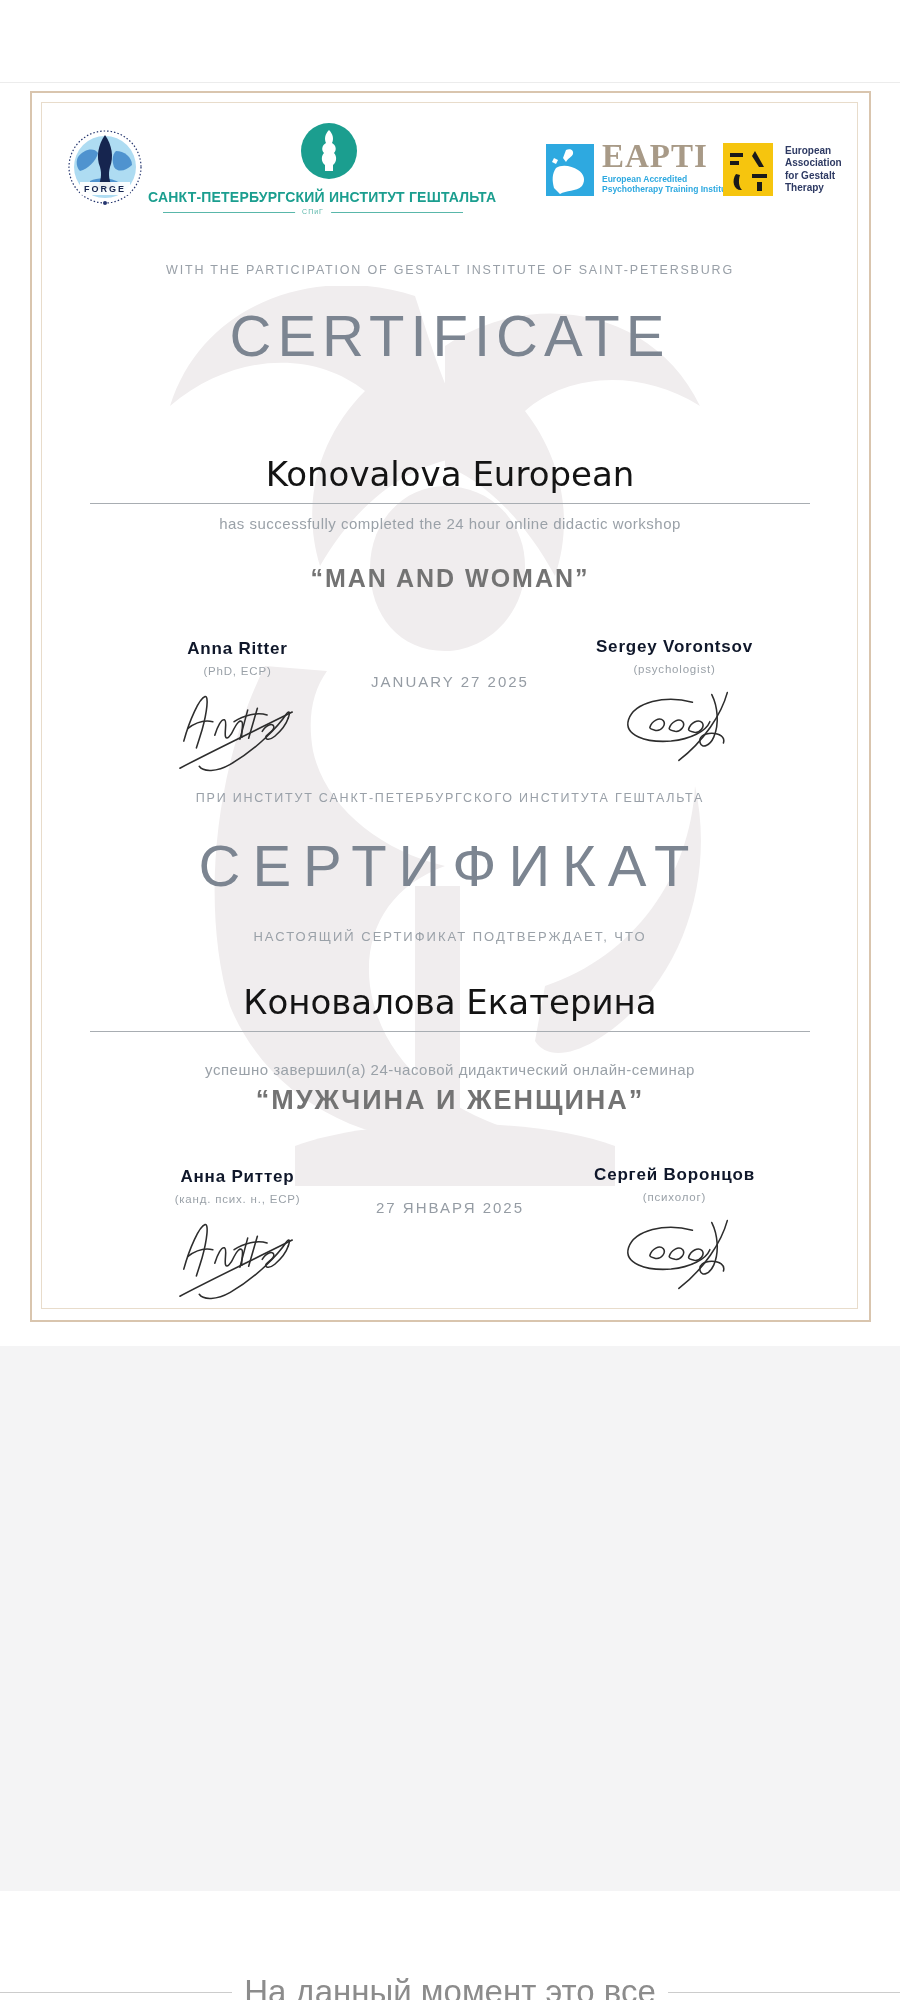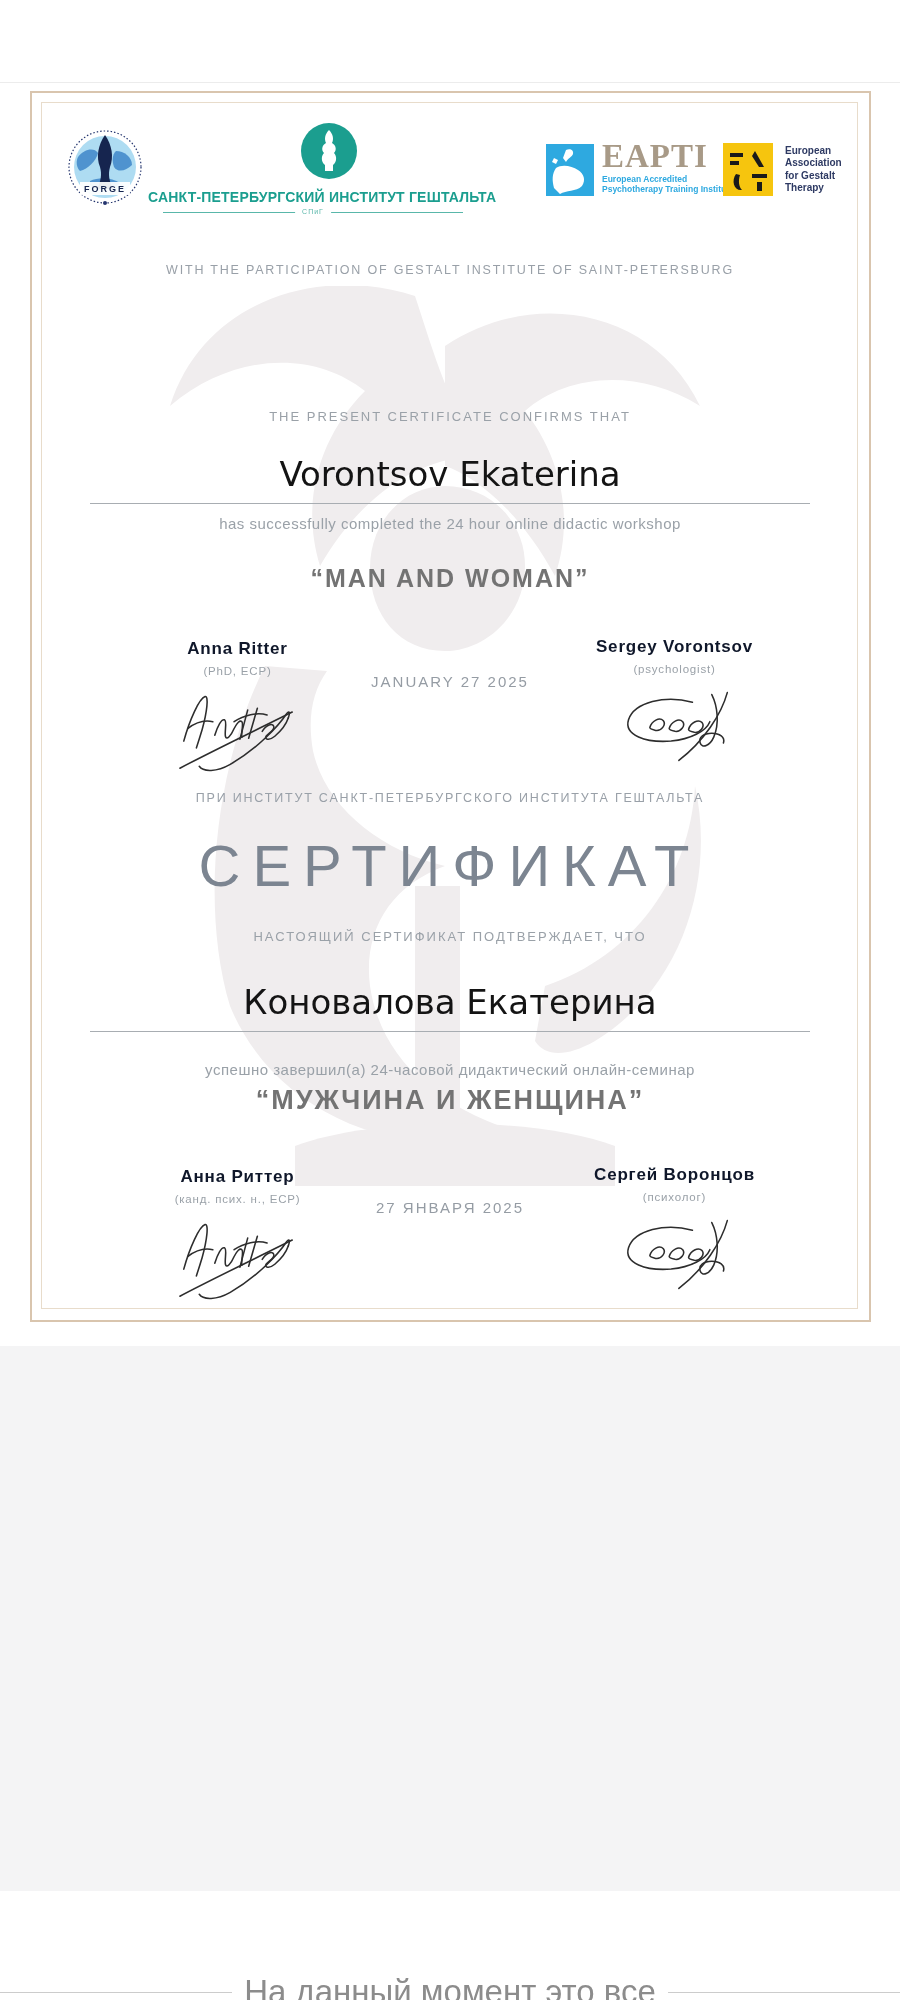--- a/index.html
+++ b/index.html
@@ -162,22 +162,22 @@
       </g>
     </svg>
     <div class="eagt-text">
       <div>European</div>
       <div>Association</div>
       <div>for Gestalt</div>
       <div>Therapy</div>
     </div>
 
     <div class="abs cap-line" style="top:180px">WITH THE PARTICIPATION OF GESTALT INSTITUTE OF SAINT-PETERSBURG</div>
-    <div class="abs confirms" style="top:326px">THE PRESENT CERTIFICATE CONFIRMS THAT</div>
-    <div class="abs holder-name" style="top:370px">Vorontsov Ekaterina</div>
+    <div class="abs big-title ls-en" style="top:221px">CERTIFICATE</div>
+    <div class="abs holder-name" style="top:370px">Konovalova European</div>
     <div class="name-line" style="top:420px"></div>
     <div class="abs completed" style="top:432px">has successfully completed the 24 hour online didactic workshop</div>
     <div class="abs workshop en" style="top:481px">“MAN AND WOMAN”</div>
 
     <div class="sig-block sig-left" style="top:554px">
       <div class="signer-name">Anna Ritter</div>
       <div class="signer-cred">(PhD, ECP)</div>
       <svg class="sig-svg" width="140" height="92" viewBox="0 0 140 95">
           <use href="#sig-ritter"></use>
         </svg>

